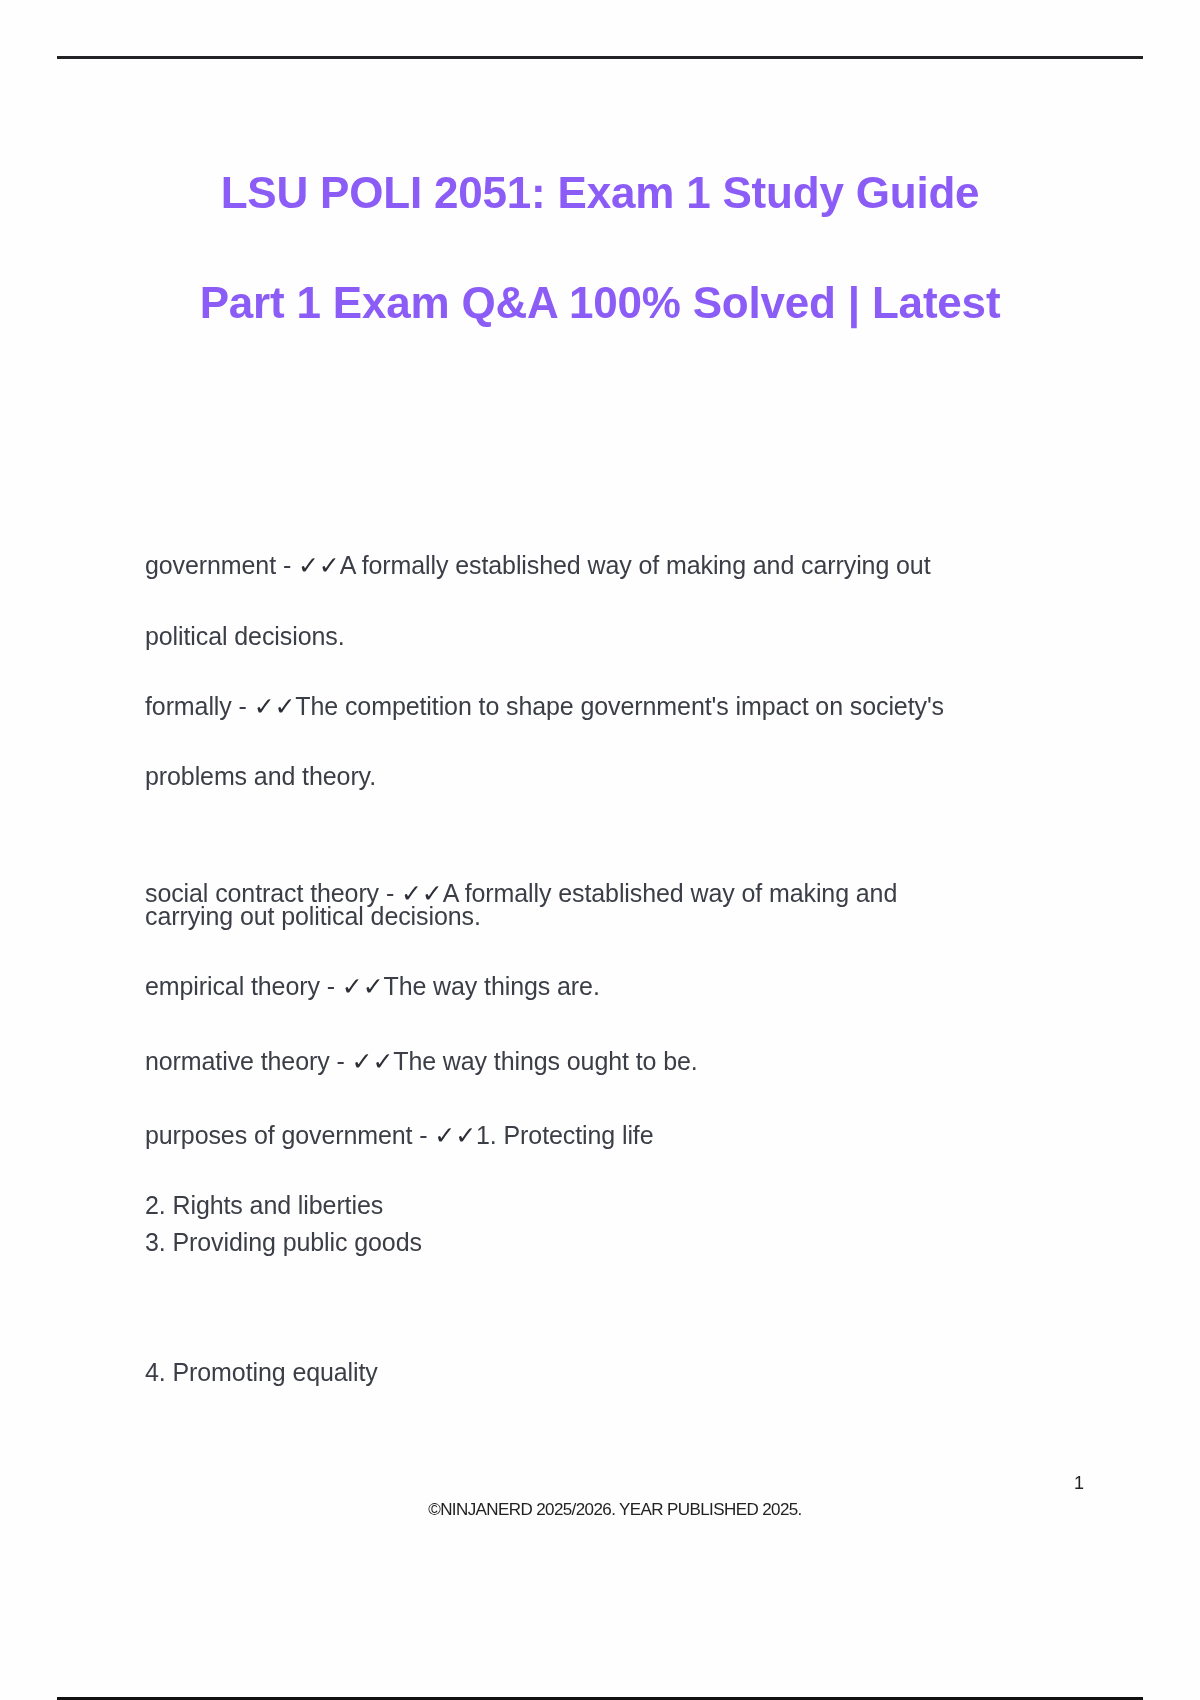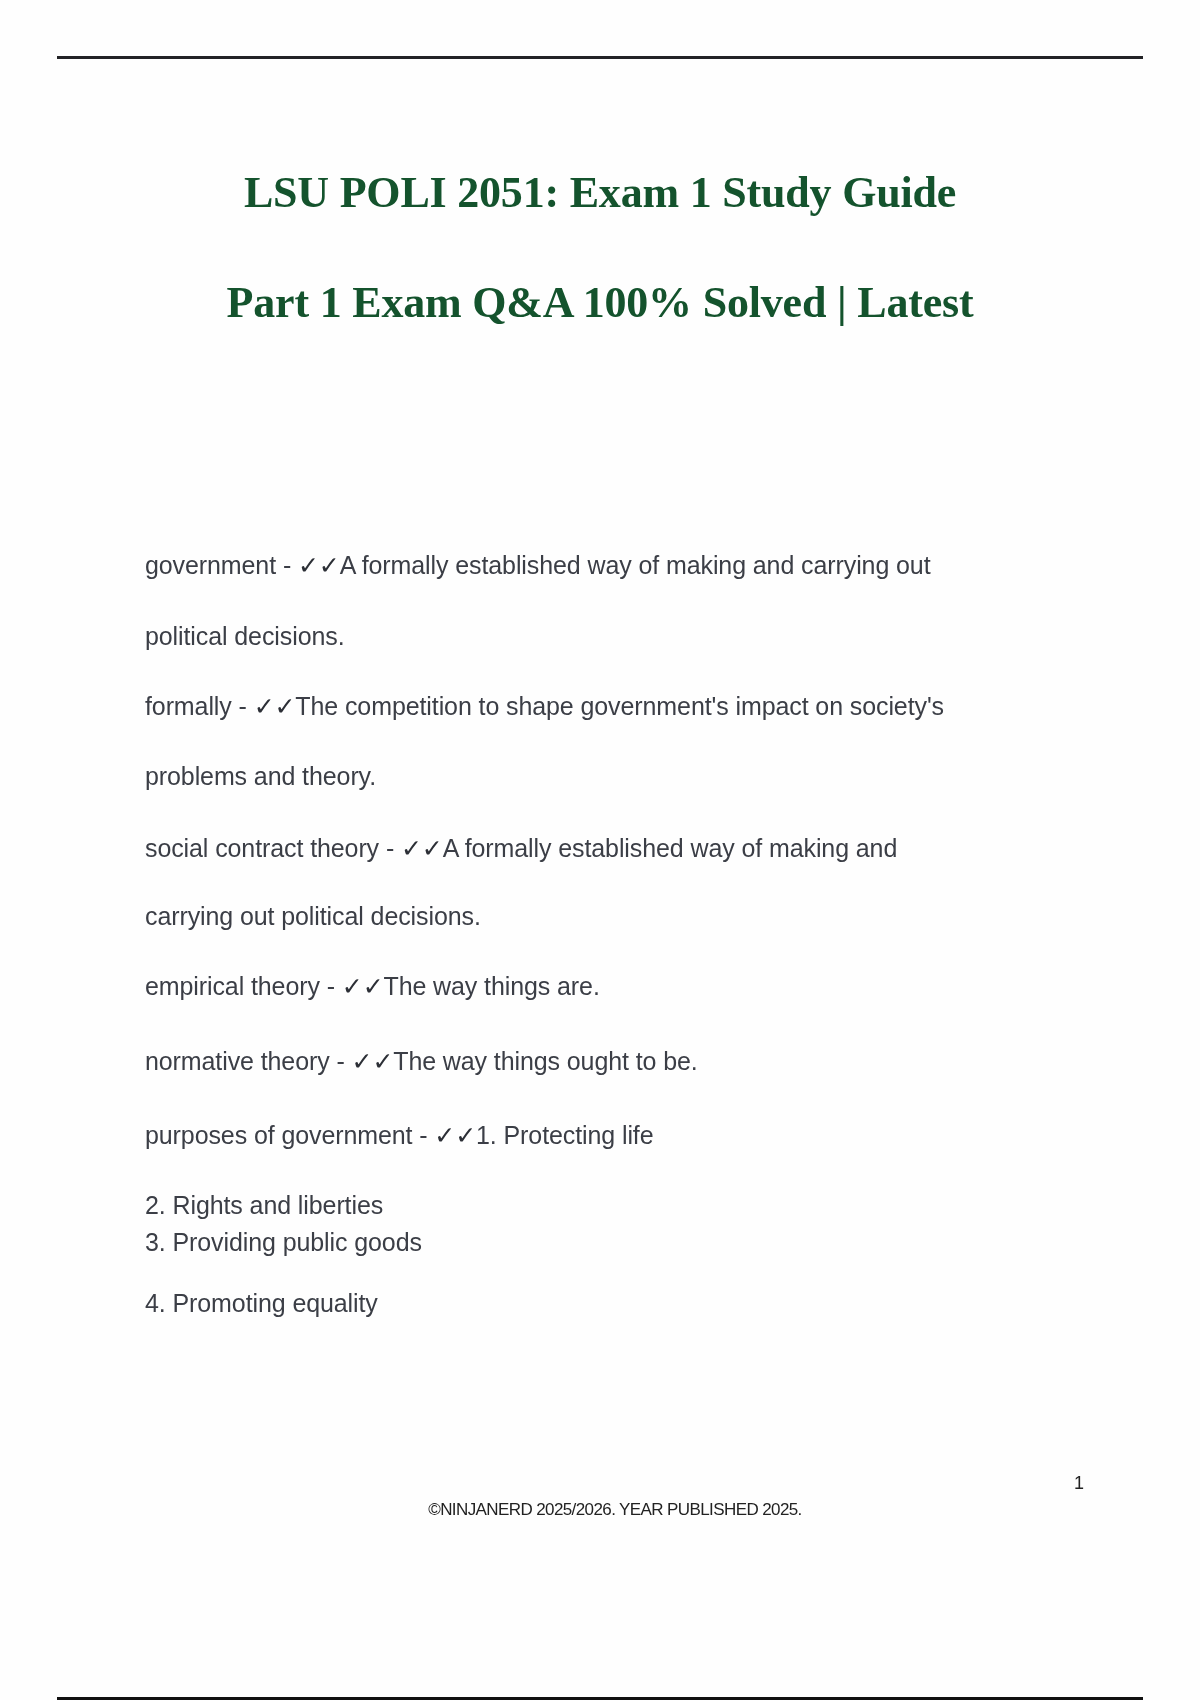--- a/index.html
+++ b/index.html
@@ -26,25 +26,25 @@
     .rule.bottom { top: 1697px; background: #111; }
 
     .title-block {
       position: absolute;
       top: 138px;
       left: 100px;
       width: 1000px;
       text-align: center;
     }
     .title-line {
-      font-family: Liberation Serif, serif;
+      font-family: Liberation Sans, sans-serif;
       font-weight: bold;
       font-size: 44px;
       line-height: 110px;
-      color: #14532d;
+      color: #8b5cf6;
       white-space: nowrap;
       letter-spacing: -0.2px;
     }
 
     .body-block {
       position: absolute;
       left: 145px;
       top: 0;
       width: 920px;
     }
@@ -100,39 +100,39 @@
   <div class="line" style="top:550px">
     <span>government</span><span> - </span><span class="check">✓✓</span><span>A formally established way of making and carrying out</span>
   </div>
   <div class="line" style="top:621px">political decisions.</div>
 
   <div class="line" style="top:691px">
     <span>formally</span><span> - </span><span class="check">✓✓</span><span>The competition to shape government's impact on society's</span>
   </div>
   <div class="line" style="top:761px">problems and theory.</div>
 
-  <div class="line" style="top:833px">
+  <div class="line" style="top:878px">
     <span>social contract theory</span><span> - </span><span class="check">✓✓</span><span>A formally established way of making and</span>
   </div>
   <div class="line" style="top:901px">carrying out political decisions.</div>
 
   <div class="line" style="top:971px">
     <span>empirical theory</span><span> - </span><span class="check">✓✓</span><span>The way things are.</span>
   </div>
 
   <div class="line" style="top:1046px">
     <span>normative theory</span><span> - </span><span class="check">✓✓</span><span>The way things ought to be.</span>
   </div>
 
   <div class="line" style="top:1120px">
     <span>purposes of government</span><span> - </span><span class="check">✓✓</span><span>1. Protecting life</span>
   </div>
   <div class="line" style="top:1190px">2. Rights and liberties</div>
   <div class="line" style="top:1227px">3. Providing public goods</div>
-  <div class="line" style="top:1288px">4. Promoting equality</div>
+  <div class="line" style="top:1357px">4. Promoting equality</div>
 </div>
 
 <div class="page-number">1</div>
 
 <div class="footer">
   <span>©NINJANERD 2025/2026. YEAR PUBLISHED 2025.</span>
 </div>
 
 <div class="rule bottom"></div>
 

